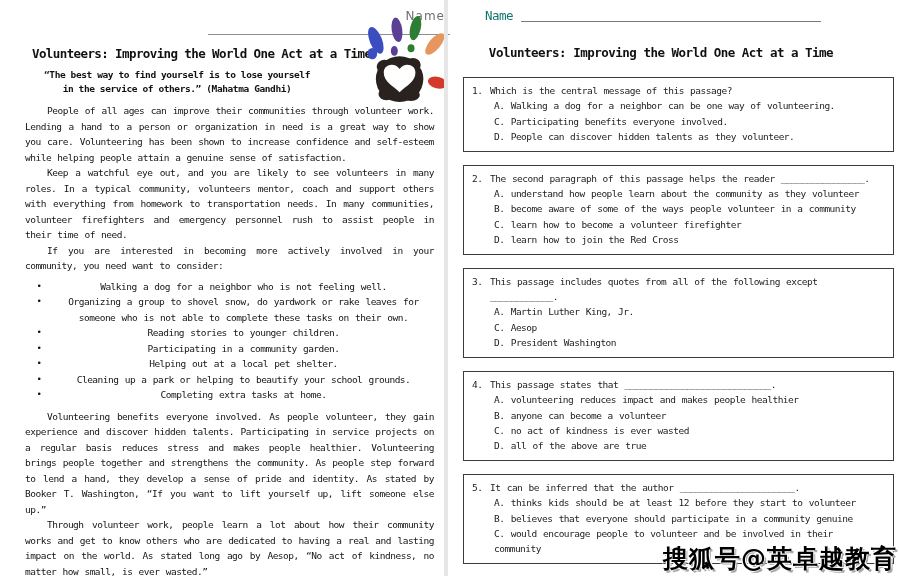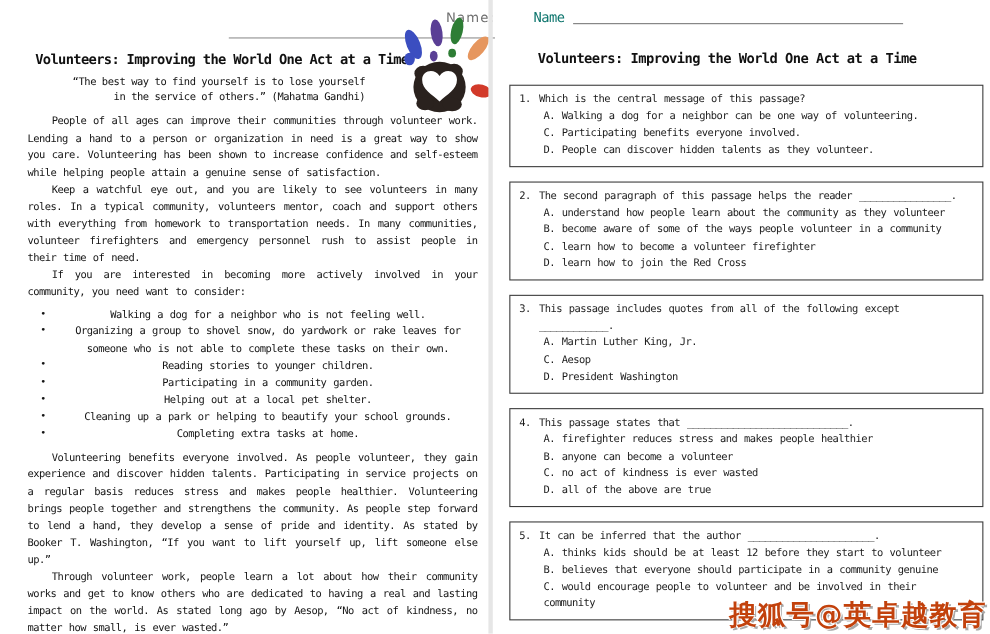--- a/index.html
+++ b/index.html
@@ -12,21 +12,21 @@
   .sheet { position:absolute; top:0; width:450px; height:576px; background:#fff; overflow:hidden; }
   #page-left  { left:0; }
   #page-right { left:450px; }
   .page-divider { position:absolute; left:444px; top:0; width:4px; height:576px; background:#e6e6e6; }
 
   
   .name-row-left { margin:9px 0 0 28px; font-family:"DejaVu Sans", sans-serif; font-size:12px; color:#6f6f6f; letter-spacing:1px; display:flex; align-items:flex-end;flex-direction:column; }
   .name-line-left { display:inline-block; width:242px; border-bottom:1.5px solid #8f8f8f; height:12px; margin-left:5px; }
 
   .ltitle { margin-top:11px; text-align:left; padding-left:32px; font-weight:bold; font-size:12.5px; letter-spacing:-0.6px; color:#111; }
-  .quote { width:310px; margin:7px 0 0 22px; text-align:right; font-size:9.5px; letter-spacing:-0.4px; line-height:14px; color:#111; }
+  .quote { width:310px; margin:7px 0 0 22px; text-align:center; font-size:9.5px; letter-spacing:-0.4px; line-height:14px; color:#111;font-weight:bold; }
 
   .passage { padding:7px 16px 0 25px; font-size:9.5px; letter-spacing:-0.5px; word-spacing:1px; line-height:15.5px; text-align:justify; color:#141414; }
   .passage p { text-indent:22px; margin:0; }
   .bullets { margin:5px 0 6px 0; }
   .bullet { display:flex; }
   .bullet .dot { width:28px; text-align:center; flex:0 0 28px; font-size:9px; }
   .bullet .btext { flex:1; text-align:center; }
 
   .handprint-left { position:absolute; left:360px; top:4px; width:88px; height:108px; }
 
@@ -44,21 +44,21 @@
   }
   .qline { display:flex; }
   .qnum { flex:0 0 18px; }
   .qtext { flex:1; }
   .opt { padding-left:22px; }
 
   
   .watermark {
     position:absolute; right:3px; bottom:1px;
     font-family:"DejaVu Sans", sans-serif; font-weight:bold;
-    font-size:25px; letter-spacing:1px; color:#c2410c;
+    font-size:25px; letter-spacing:1px; color:#000000;
     text-shadow:-1px -1px 0 #ffffff, 1px -1px 0 #ffffff, -1px 1px 0 #ffffff, 2px 2px 0 #a9a9a9;
     z-index:20;
   }
 </style>
 </head>
 <body>
 
 <svg width="0" height="0" style="position:absolute">
   <defs>
     <g id="handprint">
@@ -189,21 +189,21 @@
       <div class="opt">A. Martin Luther King, Jr.</div>
       <div class="opt">C. Aesop</div>
       <div class="opt">D. President Washington</div>
     </div>
 
     <div class="qbox">
       <div class="qline">
         <span class="qnum">4.</span>
         <span class="qtext">This passage states that ____________________________.</span>
       </div>
-      <div class="opt">A. firefighter reduces stress and makes people healthier</div>
+      <div class="opt">A. volunteering reduces impact and makes people healthier</div>
       <div class="opt">B. anyone can become a volunteer</div>
       <div class="opt">C. no act of kindness is ever wasted</div>
       <div class="opt">D. all of the above are true</div>
     </div>
 
     <div class="qbox">
       <div class="qline">
         <span class="qnum">5.</span>
         <span class="qtext">It can be inferred that the author ______________________.</span>
       </div>

